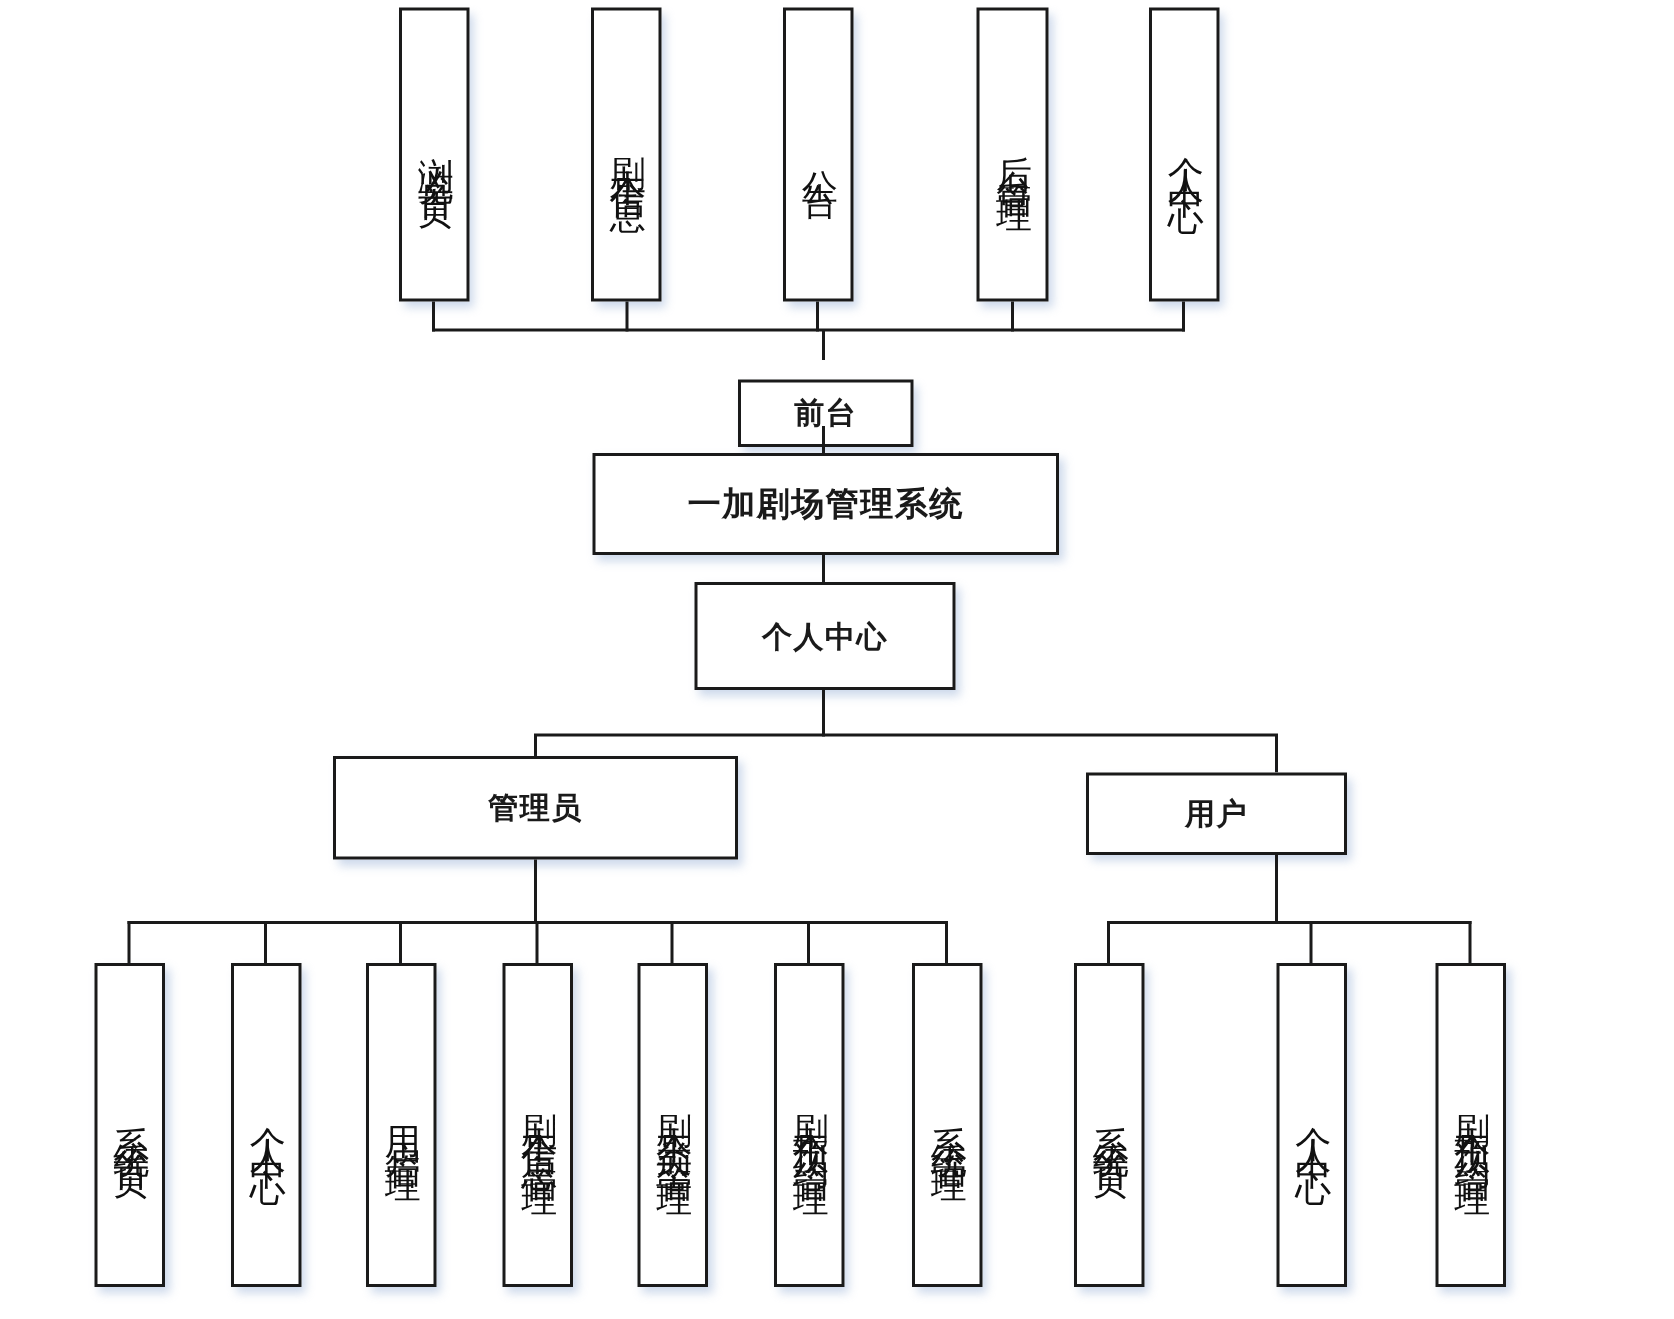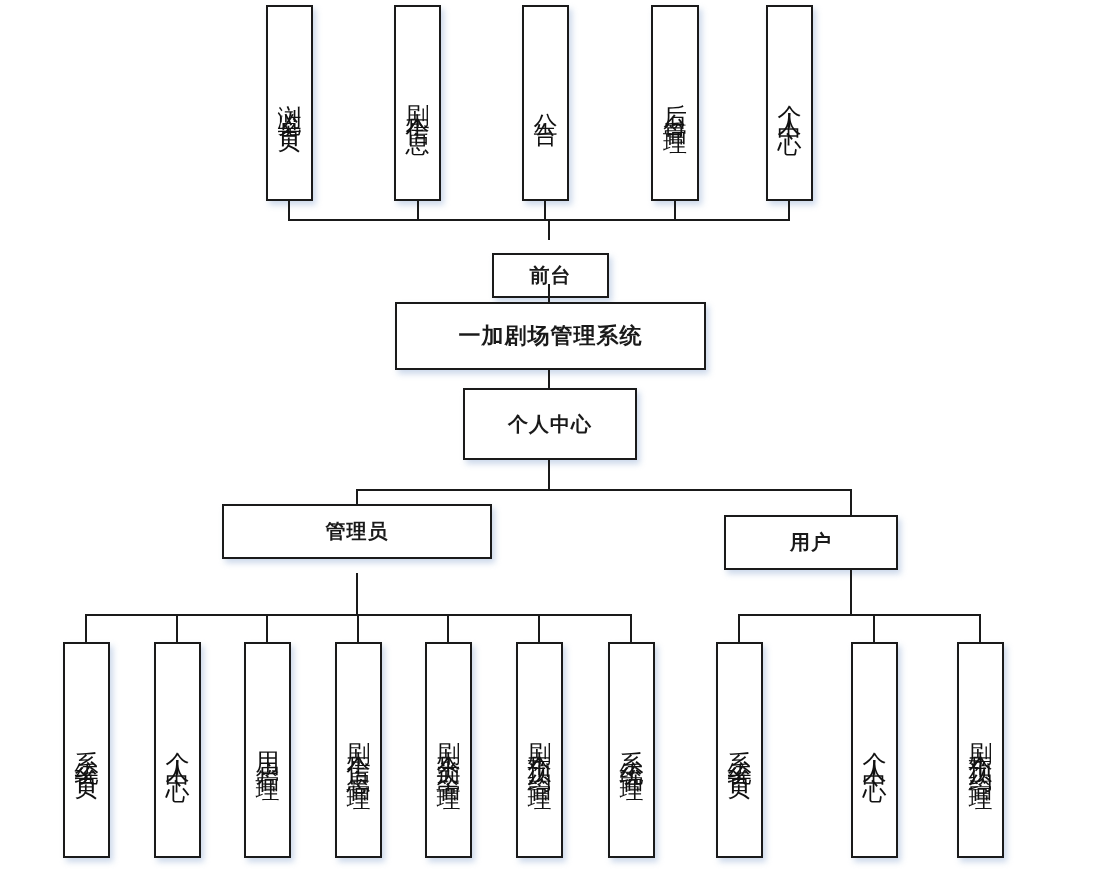--- a/index.html
+++ b/index.html
@@ -71,21 +71,21 @@
   <div class="box hbox" style="left:463px;top:388px;width:174px;height:72px;">
     <span>个人中心</span>
   </div>
 
   <div class="vline" style="left:548px;top:460px;height:31px;"></div>
 
   <div class="hline" style="left:356px;top:489px;width:496px;"></div>
   <div class="vline" style="left:356px;top:490px;height:28px;"></div>
   <div class="vline" style="left:850px;top:490px;height:25px;"></div>
 
-  <div class="box hbox" style="left:222px;top:504px;width:270px;height:55px;">
+  <div class="box hbox" style="left:222px;top:504px;width:270px;height:69px;">
     <span>管理员</span>
   </div>
   <div class="box hbox" style="left:724px;top:515px;width:174px;height:55px;">
     <span>用户</span>
   </div>
 
   <div class="vline" style="left:356px;top:573px;height:43px;"></div>
   <div class="vline" style="left:850px;top:570px;height:46px;"></div>
 
   <div class="hline" style="left:85px;top:614px;width:547px;"></div>

